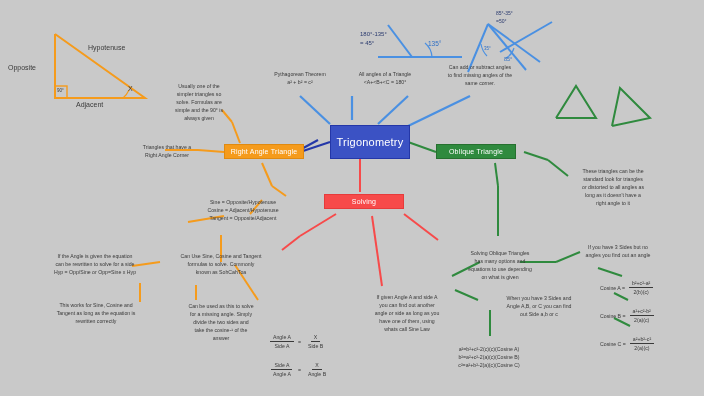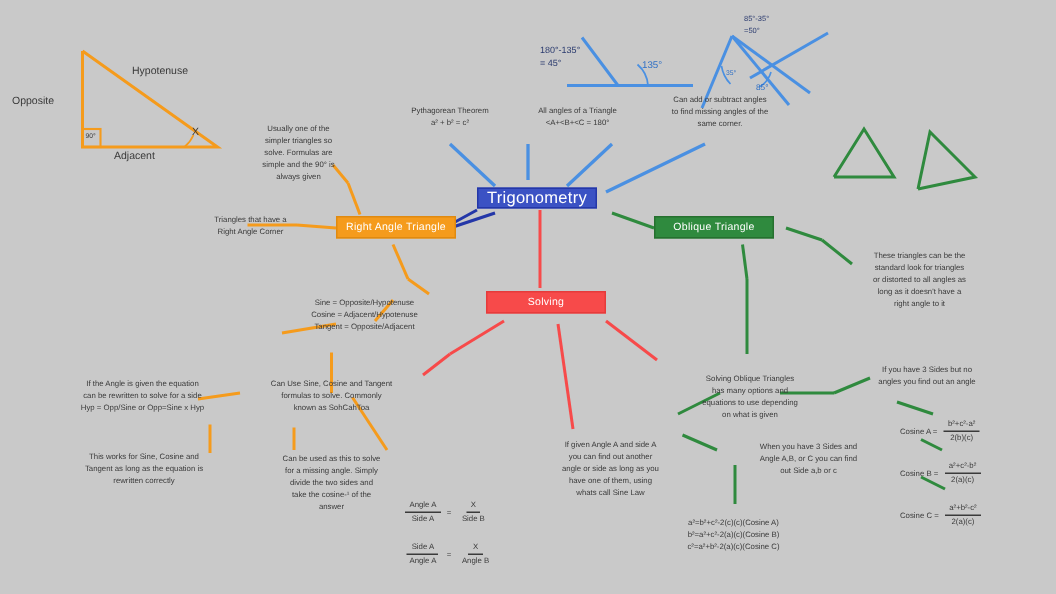--- a/index.html
+++ b/index.html
@@ -141,21 +141,21 @@
       <path d="M 481 44 A 22 22 0 0 0 487 56" stroke-width="1.1"></path>
       <path d="M 506 58 A 16 16 0 0 0 514 48" stroke-width="1.1"></path>
     </g>
 
     <g stroke="#2f8a3e" stroke-width="2" fill="none">
       <polyline points="556,118 576,86 596,118 556,118"></polyline>
       <polyline points="612,126 620,88 650,118 612,126"></polyline>
     </g>
   </svg>
 
-  <div class="node node-central" style="left:318px;top:125px;width:80px;height:14px;">
+  <div class="node node-central" style="left:330px;top:125px;width:80px;height:34px;">
     <span>Trigonometry</span>
   </div>
 
   <div class="node node-orange" style="left:224px;top:144px;width:80px;height:15px;">
     <span>Right Angle Triangle</span>
   </div>
 
   <div class="node node-green" style="left:436px;top:144px;width:80px;height:15px;">
     <span>Oblique Triangle</span>
   </div>

